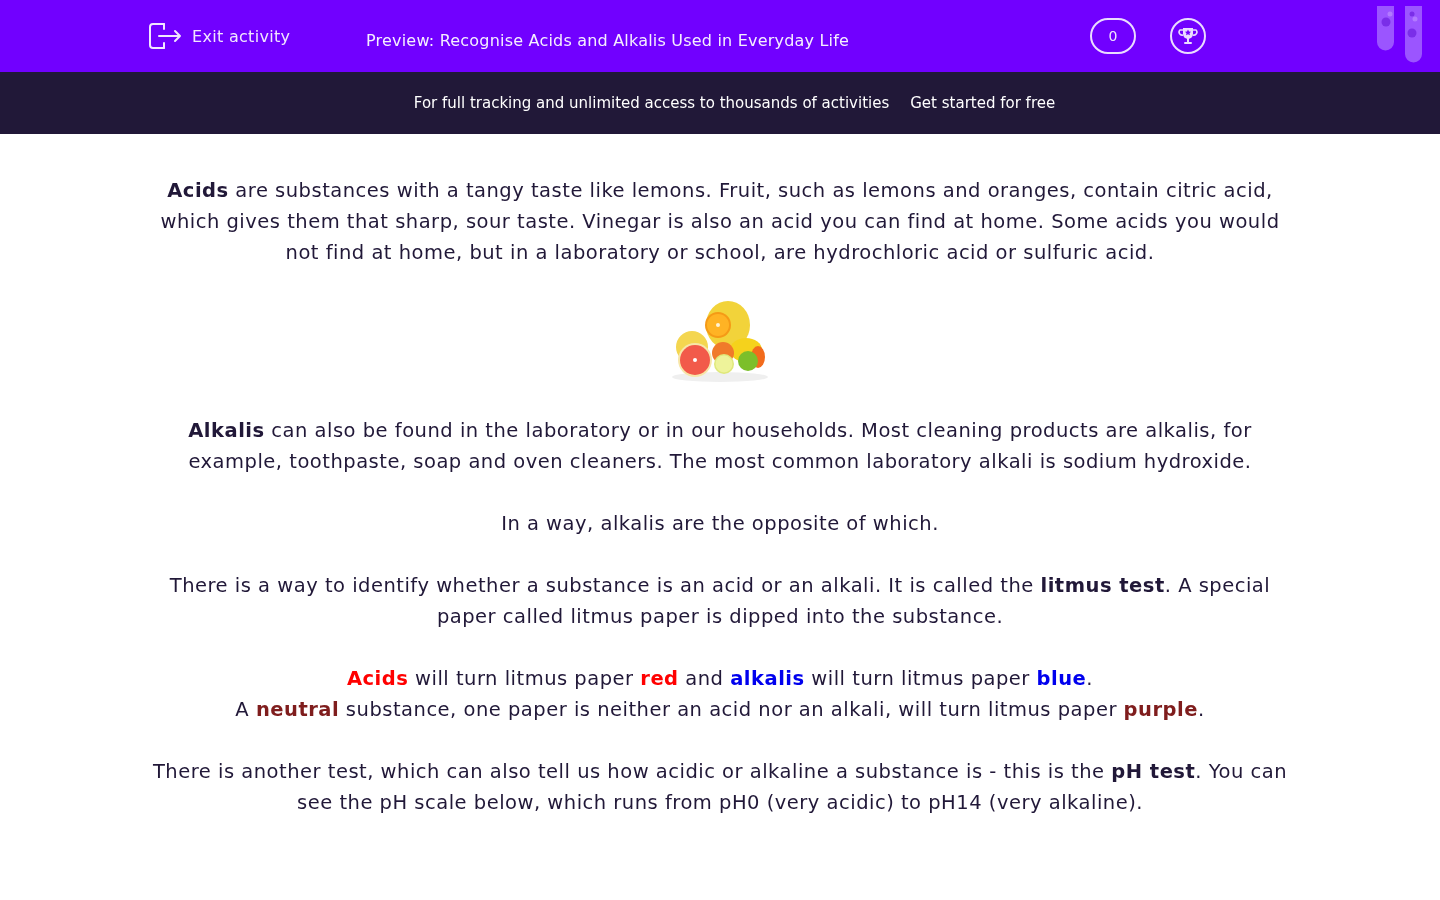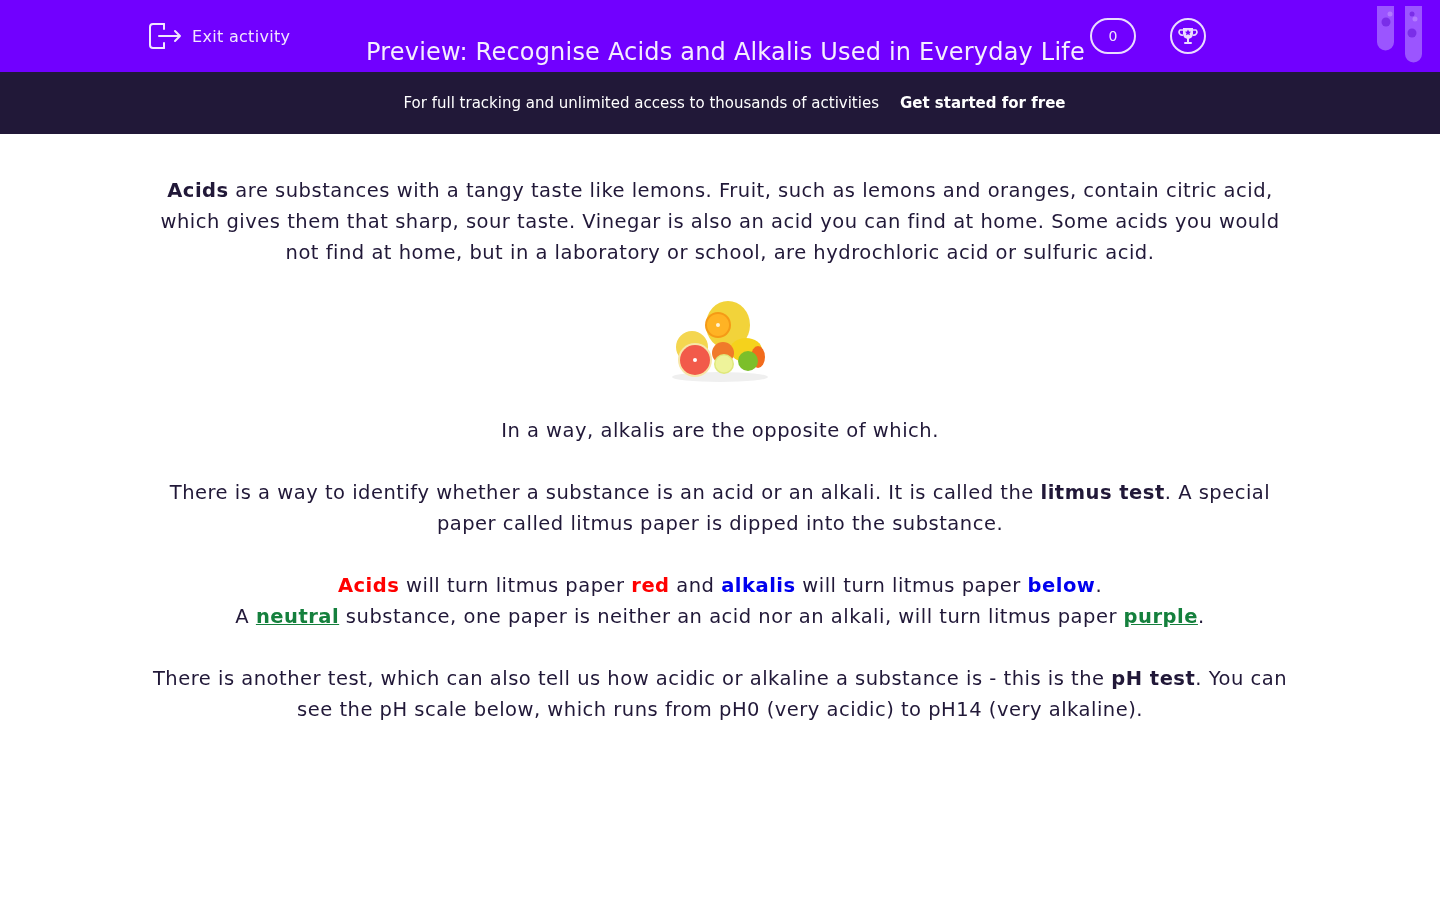--- a/index.html
+++ b/index.html
@@ -10,22 +10,22 @@
     position: absolute; left: 0; top: 0; width: 1440px; height: 72px;
     background: #7100ff; color: #ffffff;
   }
   .exit-btn {
     position: absolute; left: 148px; top: 20px; height: 32px;
     display: flex; align-items: center; gap: 10px; cursor: pointer;
     color: #f1e6ff; font-size: 16px; letter-spacing: 0.3px;
   }
   .exit-btn svg { width: 34px; height: 30px; }
   .page-title {
-    position: absolute; left: 366px; top: 38px;
-    font-size: 24px; letter-spacing: 0.2px; color: #f5eeff; white-space: nowrap;
+    position: absolute; left: 366px; top: 31px;
+    font-size: 16px; letter-spacing: 0.2px; color: #f5eeff; white-space: nowrap;
   }
   .score-pill {
     position: absolute; left: 1090px; top: 18px; width: 46px; height: 36px;
     border: 2px solid #eadcff; border-radius: 18px;
     display: flex; align-items: center; justify-content: center;
     font-size: 14px; color: #f1e6ff;
   }
   .trophy-btn {
     position: absolute; left: 1170px; top: 18px; width: 36px; height: 36px;
     border: 2px solid #eadcff; border-radius: 50%;
@@ -33,32 +33,32 @@
   }
   .trophy-btn svg { width: 20px; height: 20px; }
   .tubes { position: absolute; left: 1376px; top: 6px; width: 48px; height: 58px; }
 
   .promo {
     position: absolute; left: 0; top: 72px; width: 1440px; height: 62px;
     background: #211838; color: #ffffff;
     display: flex; align-items: center; justify-content: center;
     font-size: 15px; gap: 21px; padding-left: 29px;
   }
-  .promo .link { font-weight: bold; cursor: pointer; }
+  .promo .link { font-weight: normal; cursor: pointer; }
 
   .content {
     position: absolute; left: 150px; top: 175px; width: 1140px;
     text-align: center; font-size: 19.5px; line-height: 31px; letter-spacing: 0.5px;
     color: #211838;
   }
   .content p { margin-bottom: 31px; }
   .content b { font-weight: bold; }
   .c-red { color: #ff0000; font-weight: bold; }
   .c-blue { color: #0000ee; font-weight: bold; }
-  .c-purple { color: #15803d; font-weight: bold; text-decoration: underline; }
+  .c-purple { color: #7f1d1d; font-weight: bold; }
   .fruit-wrap { display: flex; justify-content: center; margin: -4px 0 28px; height: 92px; }
   .fruit-wrap svg { width: 110px; height: 92px; }
 </style>
 </head>
 <body>
 
 <div class="topbar">
   <div class="exit-btn">
     <svg viewBox="0 0 34 30" fill="none" stroke="#f1e6ff" stroke-width="2" stroke-linecap="round" stroke-linejoin="round">
       <path d="M16 3 H5 a3 3 0 0 0 -3 3 V24 a3 3 0 0 0 3 3 H16"></path>
@@ -119,28 +119,31 @@
       <ellipse cx="93" cy="62" rx="7" ry="11" fill="#f26b1c"></ellipse>
       <circle cx="83" cy="66" r="10" fill="#7cbf2a"></circle>
       <circle cx="30" cy="65" r="17" fill="#f7e6a8"></circle>
       <circle cx="30" cy="65" r="15" fill="#f25a4a"></circle>
       <circle cx="30" cy="65" r="2" fill="#fff"></circle>
       <circle cx="59" cy="69" r="10" fill="#dfe87a"></circle>
       <circle cx="59" cy="69" r="8.5" fill="#eef39a"></circle>
     </svg>
   </div>
 
+  <p>
+    <b>Alkalis</b><span> can also be found in the laboratory or in our households. Most cleaning products are alkalis, for example, toothpaste, soap and oven cleaners. The most common laboratory alkali is sodium hydroxide.</span>
+  </p>
 
   <p>In a way, alkalis are the opposite of which.</p>
 
   <p>
     <span>There is a way to identify whether a substance is an acid or an alkali. It is called the </span><b>litmus test</b><span>. A special paper called litmus paper is dipped into the substance.</span>
   </p>
 
   <p>
-    <span class="c-red">Acids</span><span> will turn litmus paper </span><span class="c-red">red</span><span> and </span><span class="c-blue">alkalis</span><span> will turn litmus paper </span><span class="c-blue">below</span><span>.</span><br>
+    <span class="c-red">Acids</span><span> will turn litmus paper </span><span class="c-red">red</span><span> and </span><span class="c-blue">alkalis</span><span> will turn litmus paper </span><span class="c-blue">blue</span><span>.</span><br>
     <span>A </span><span class="c-purple">neutral</span><span> substance, one paper is neither an acid nor an alkali, will turn litmus paper </span><span class="c-purple">purple</span><span>.</span>
   </p>
 
   <p>
     <span>There is another test, which can also tell us how acidic or alkaline a substance is - this is the </span><b>pH test</b><span>. You can see the pH scale below, which runs from pH0 (very acidic) to pH14 (very alkaline).</span>
   </p>
 </div>
 
 </body></html>

